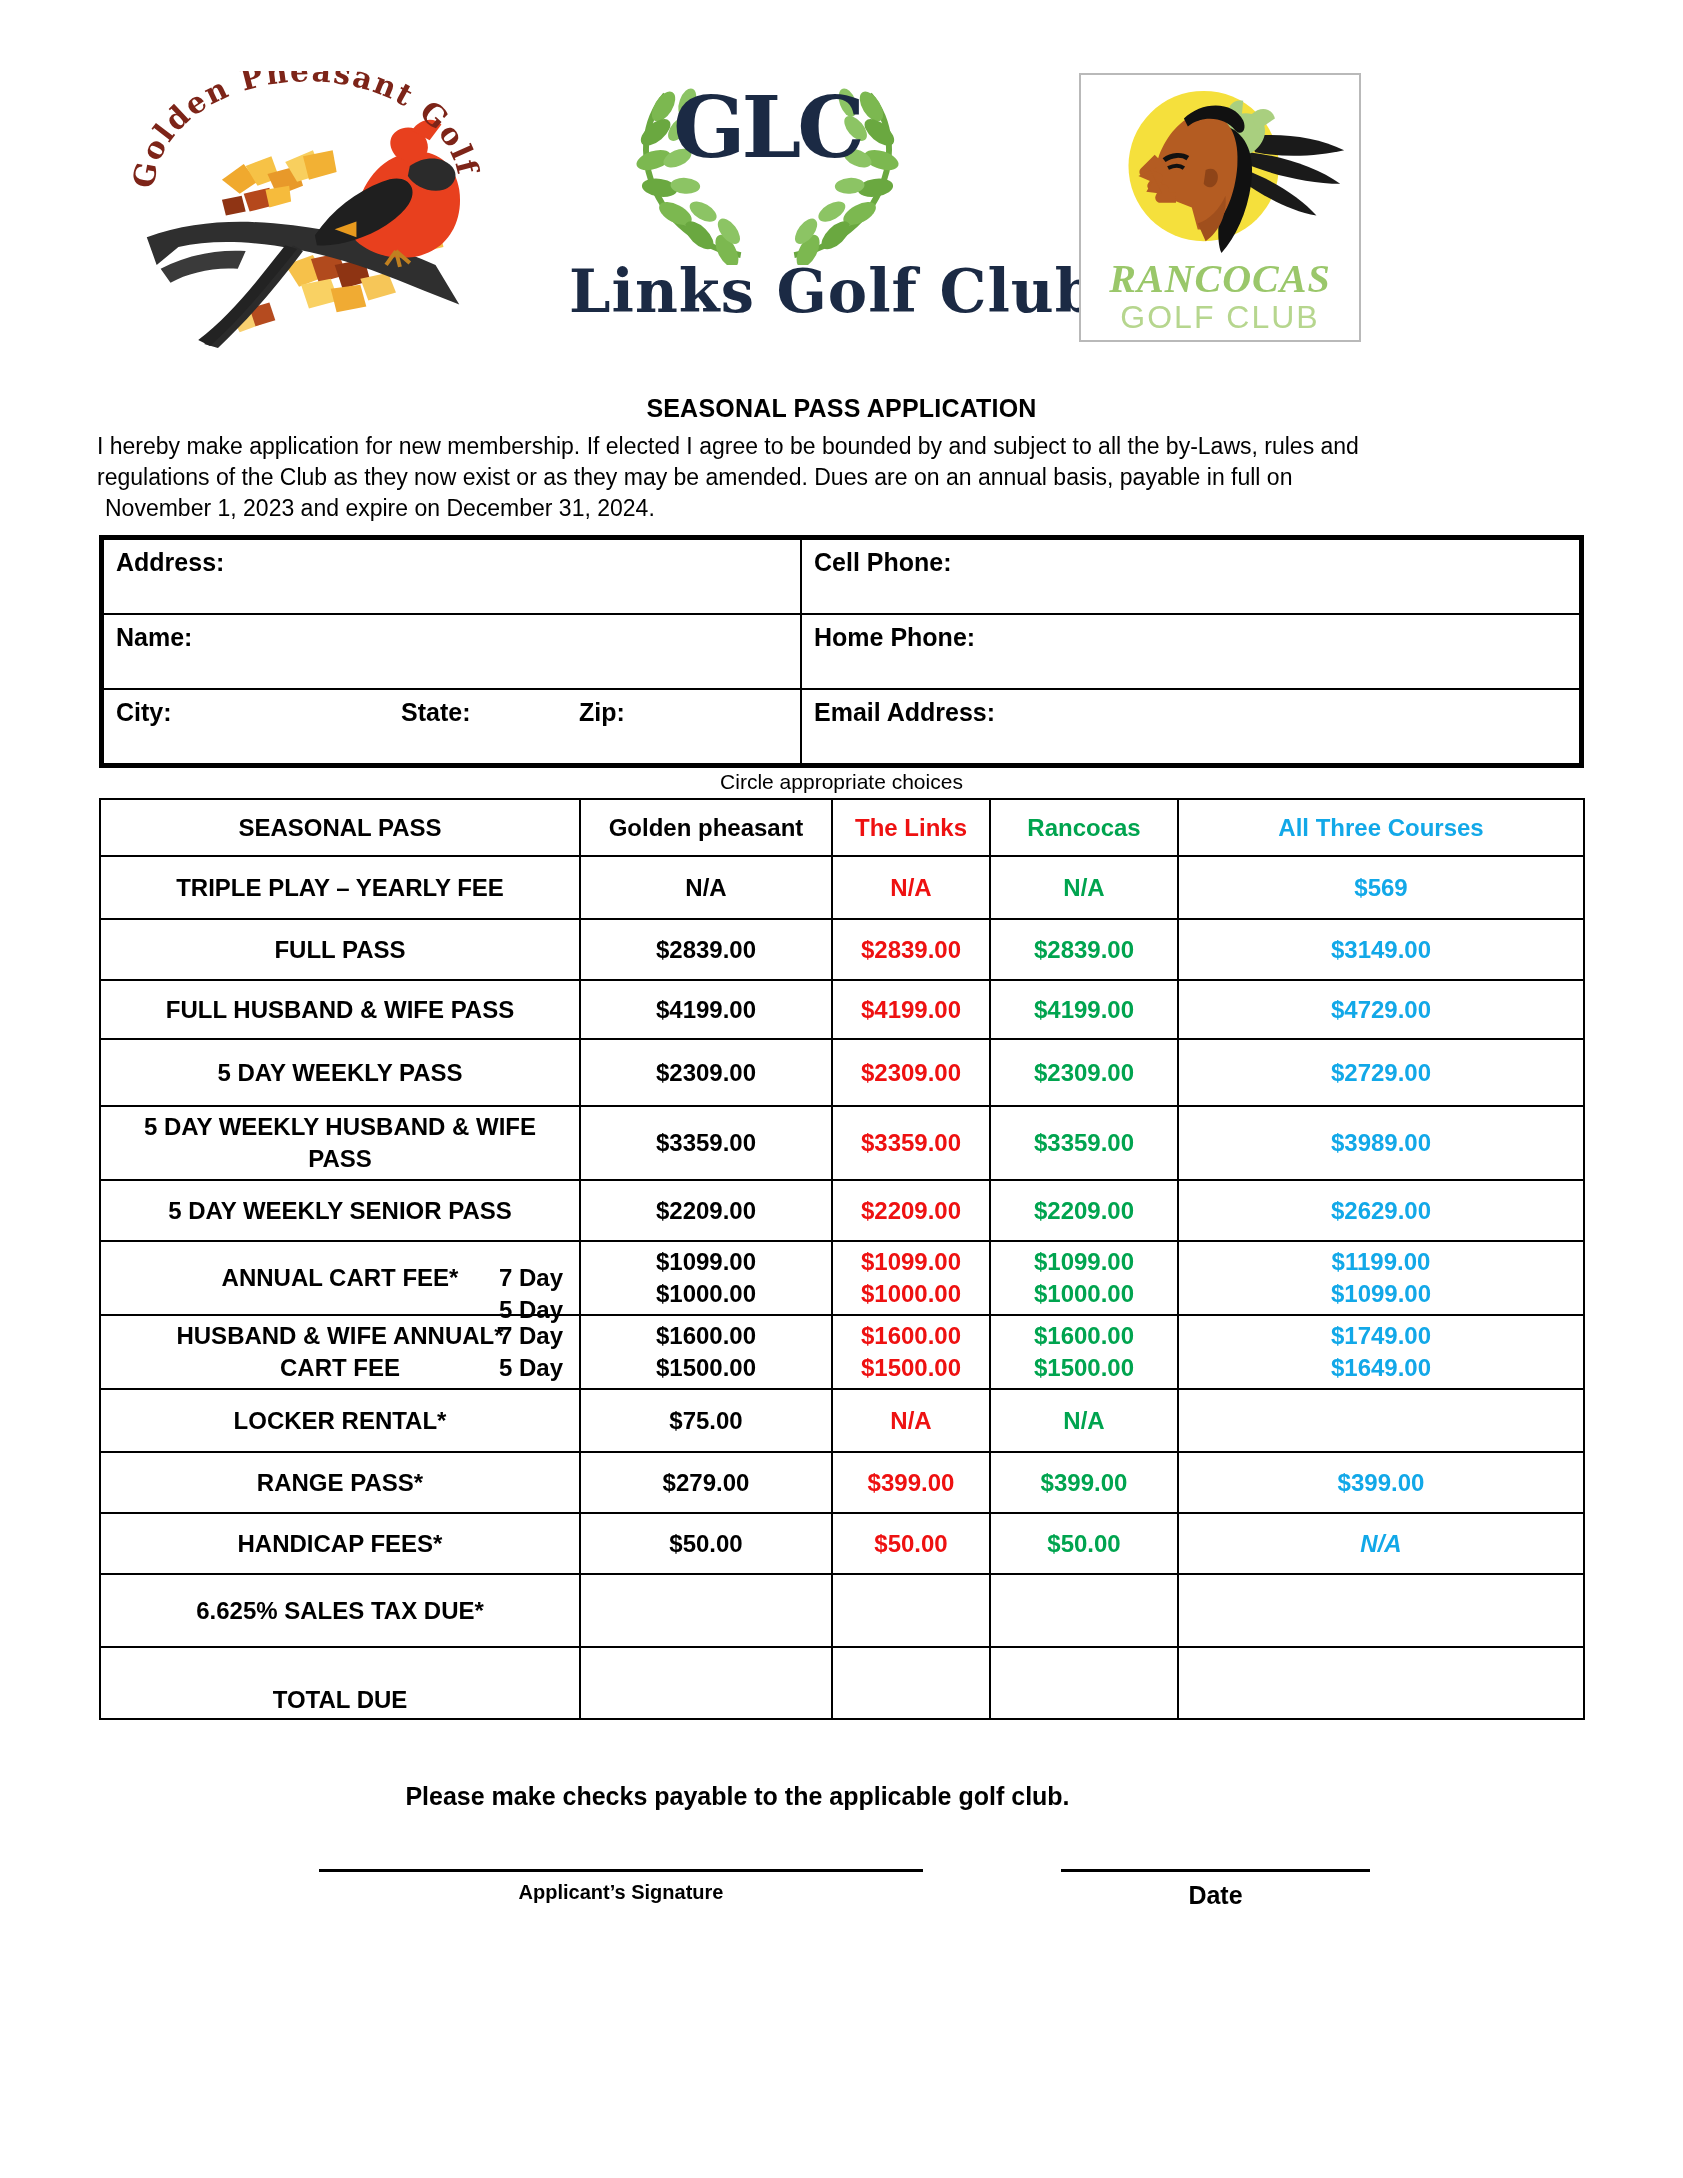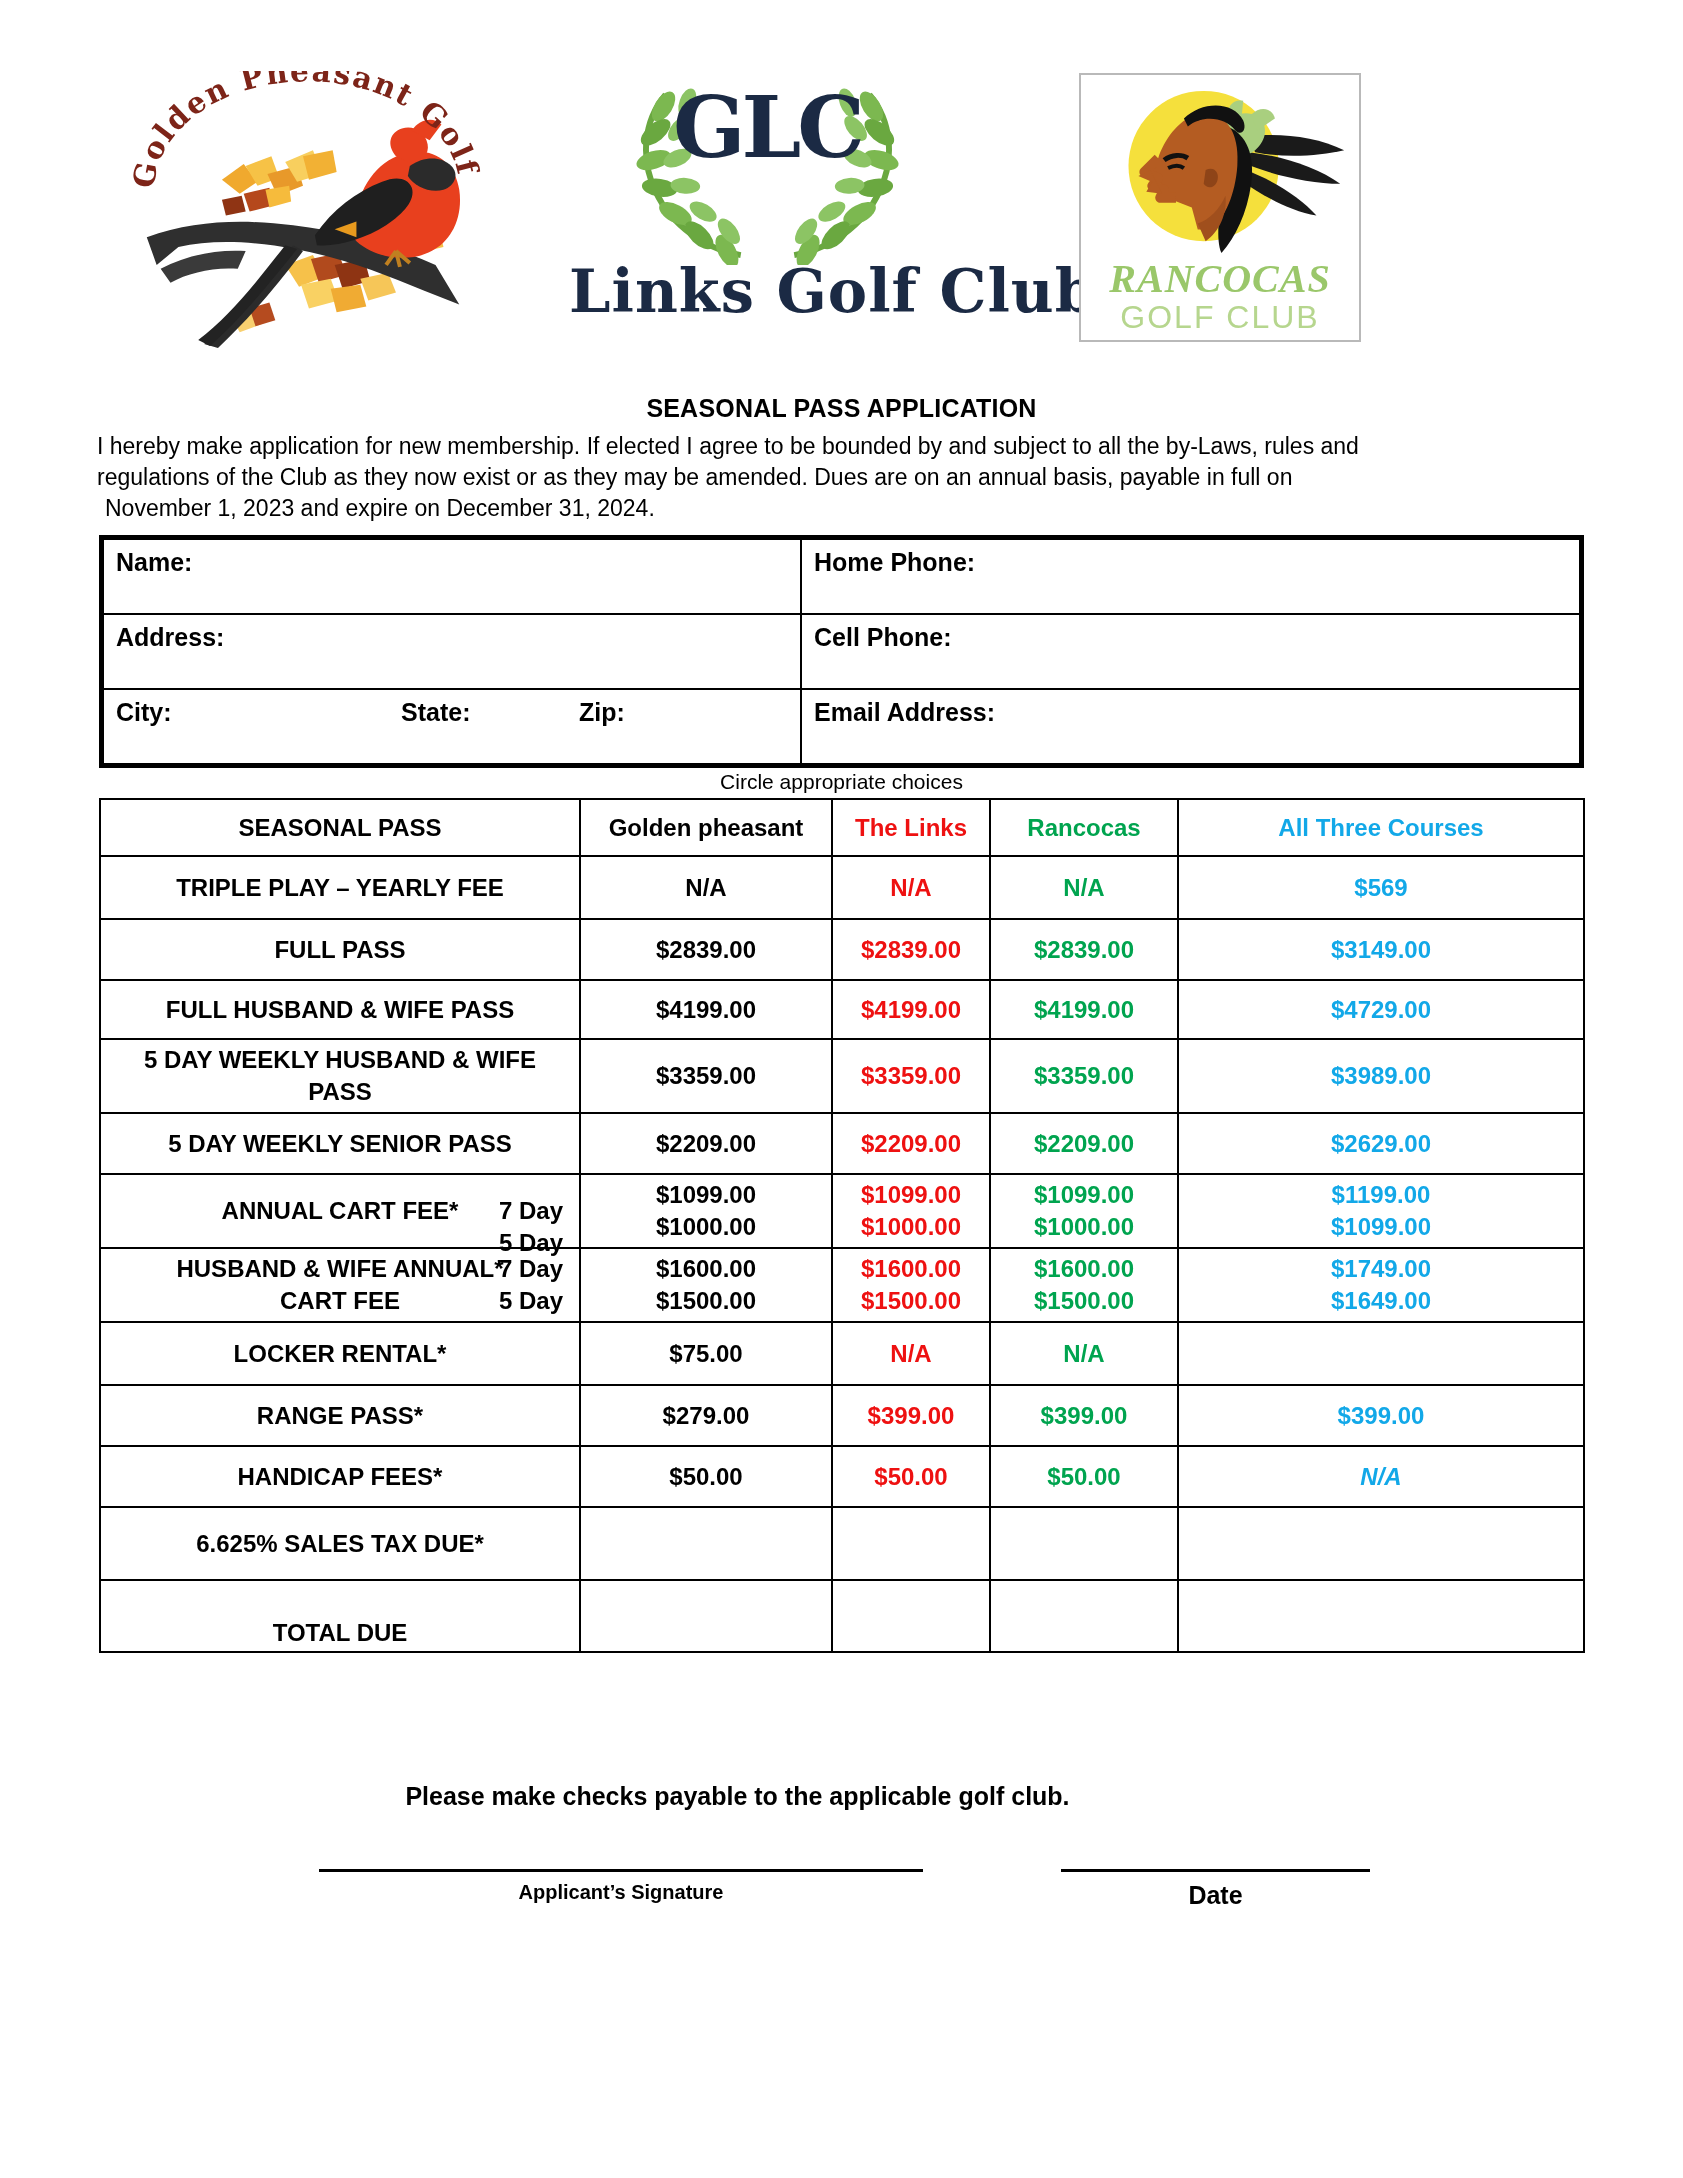--- a/index.html
+++ b/index.html
@@ -276,32 +276,32 @@
     <p>I hereby make application for new membership.  If elected I agree to be bounded by and subject to all the by-Laws, rules and</p>
     <p>regulations of the Club as they now exist or as they may be amended.  Dues are on an annual basis, payable in full on</p>
     <p class="ln3">November 1, 2023 and expire on December 31, 2024.</p>
   </div>
 
   <div class="contact">
     <table>
       <tbody>
           <tr>
         <td class="left">
-          <span>Name:</span>
+          <span>Address:</span>
         </td>
         <td>
-          <span>Home Phone:</span>
+          <span>Cell Phone:</span>
         </td>
       </tr>
       <tr>
         <td class="left">
-          <span>Address:</span>
+          <span>Name:</span>
         </td>
         <td>
-          <span>Cell Phone:</span>
+          <span>Home Phone:</span>
         </td>
       </tr>
       <tr>
         <td class="left">
           <span>City:</span>
           <span class="fl-state">State:</span>
           <span class="fl-zip">Zip:</span>
         </td>
         <td>
           <span>Email Address:</span>
@@ -347,20 +347,27 @@
     </tr>
 
     <tr class="r" style="height:59px;">
       <td>FULL HUSBAND &amp; WIFE PASS</td>
       <td class="val-gp">$4199.00</td>
       <td class="val-links">$4199.00</td>
       <td class="val-ranc">$4199.00</td>
       <td class="val-all">$4729.00</td>
     </tr>
 
+    <tr class="r" style="height:67px;">
+      <td>5 DAY WEEKLY PASS</td>
+      <td class="val-gp">$2309.00</td>
+      <td class="val-links">$2309.00</td>
+      <td class="val-ranc">$2309.00</td>
+      <td class="val-all">$2729.00</td>
+    </tr>
 
     <tr class="r" style="height:73px;">
       <td class="two-line">
         <span>5 DAY WEEKLY HUSBAND &amp; WIFE</span><br>
         <span>PASS</span>
       </td>
       <td class="val-gp">$3359.00</td>
       <td class="val-links">$3359.00</td>
       <td class="val-ranc">$3359.00</td>
       <td class="val-all">$3989.00</td>

